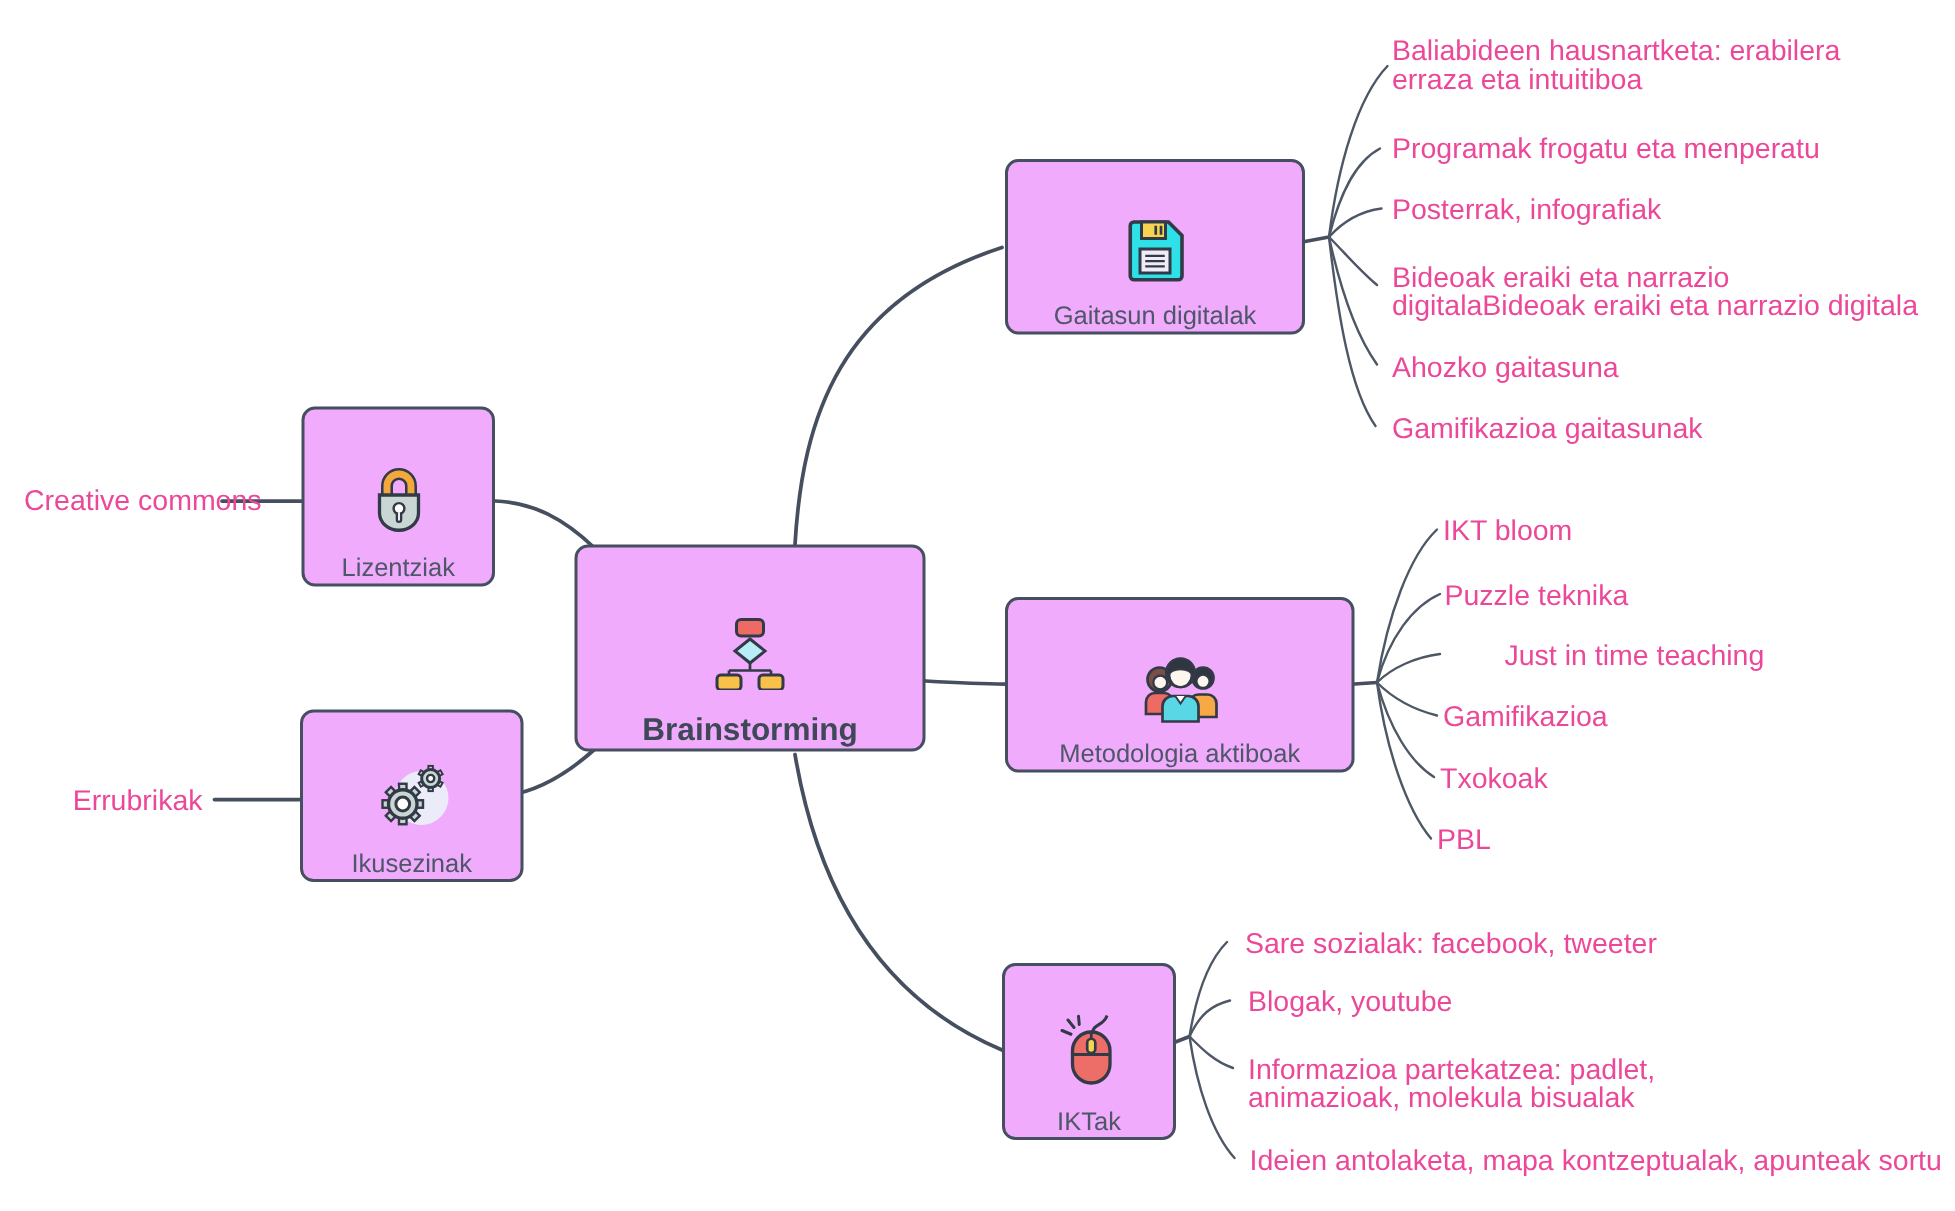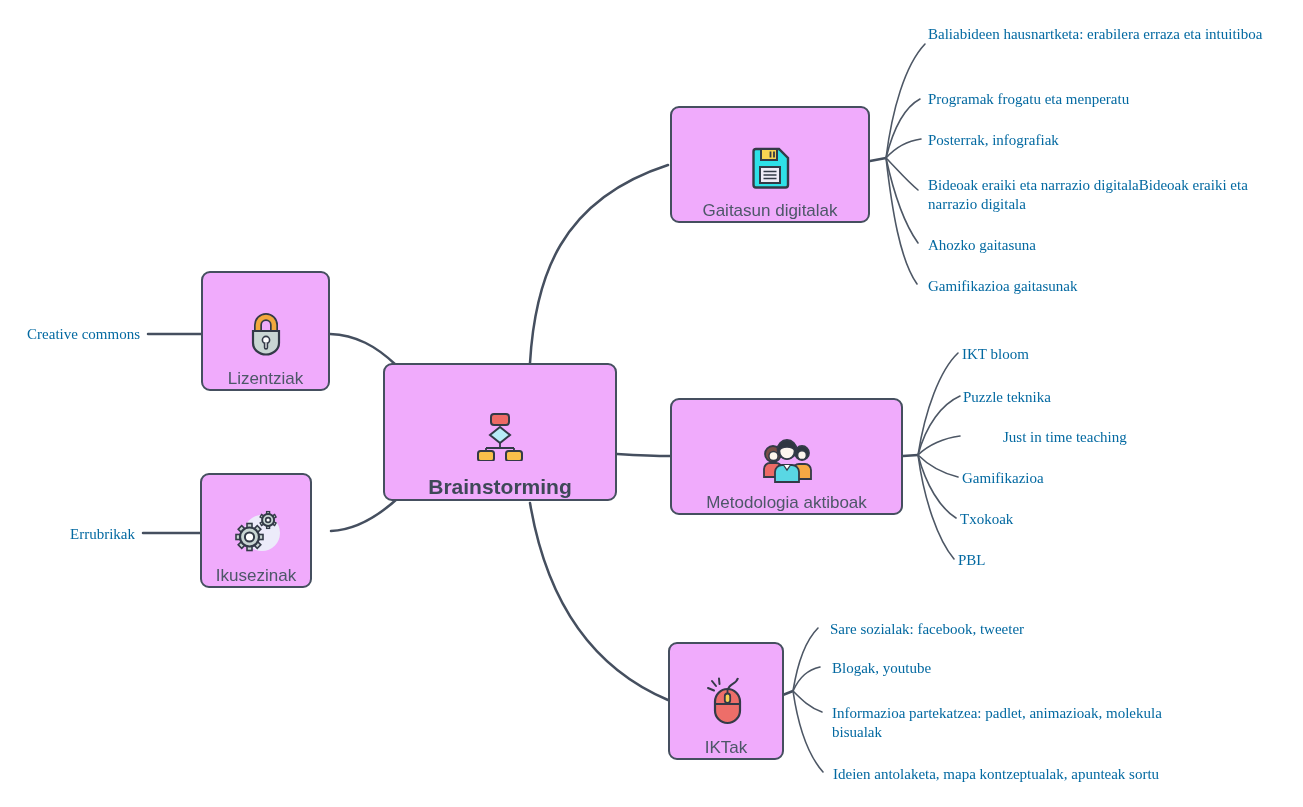--- a/index.html
+++ b/index.html
@@ -9,21 +9,21 @@
   }
   svg.wires{position:absolute;left:0;top:0;pointer-events:none;}
   .node{
     position:absolute;background:#f0abfc;border:2.5px solid #454f5f;border-radius:9px;
     display:flex;flex-direction:column;align-items:center;justify-content:flex-end;
     gap:10px;box-sizing:border-box;cursor:pointer;
   }
   .node-label{font-size:17px;color:#4d5768;line-height:1.1;}
   .root-label{font-size:21px;font-weight:700;color:#3e4857;}
   .leaf{
-    position:absolute;font-size:15px;color:#0369a1;line-height:19px;cursor:pointer;font-family:Liberation Serif, serif;
+    position:absolute;font-size:19px;color:#ec4899;line-height:19px;cursor:pointer;
   }
   .nowrap{white-space:nowrap;}
   .side-label{text-align:right;}
 </style>
 </head>
 <body>
 
 <div id="canvas">
 
   <svg class="wires" width="1303" height="807" viewBox="0 0 1303 807">
@@ -128,21 +128,21 @@
         <path d="M13 22 V14 a8 8 0 0 1 16 0 V22" fill="none" stroke="#333a47" stroke-width="8"></path>
         <path d="M13 22 V14 a8 8 0 0 1 16 0 V22" fill="none" stroke="#f2a83d" stroke-width="4.6"></path>
         <path d="M8 20 h26 v12 a13 11.5 0 0 1 -26 0 Z" fill="#c9d6d3" stroke="#333a47" stroke-width="2.2"></path>
         <circle cx="21" cy="29" r="3.6" fill="#ffffff" stroke="#333a47" stroke-width="1.6"></circle>
         <path d="M19.6 31.5 L19.6 36.5 a1.4 1.4 0 0 0 2.8 0 L22.4 31.5" fill="#ffffff" stroke="#333a47" stroke-width="1.6"></path>
       </svg>
     </span>
     <span class="node-label">Lizentziak</span>
   </div>
 
-  <div class="node" style="left:200px;top:473px;width:112px;height:115px;gap:6px;">
+  <div class="node" style="left:200px;top:473px;width:149px;height:115px;gap:6px;">
     <span>
       <svg width="54" height="50" viewBox="0 0 54 50">
         <circle cx="33" cy="26" r="18" fill="#ecebfa"></circle>
 
         <g fill="#c9d6d3" stroke="#333a47" stroke-width="1.6">
           <rect x="18" y="16.5" width="5" height="6" transform="rotate(0 20.5 30)"></rect>
           <rect x="18" y="16.5" width="5" height="6" transform="rotate(45 20.5 30)"></rect>
           <rect x="18" y="16.5" width="5" height="6" transform="rotate(90 20.5 30)"></rect>
           <rect x="18" y="16.5" width="5" height="6" transform="rotate(135 20.5 30)"></rect>
           <rect x="18" y="16.5" width="5" height="6" transform="rotate(180 20.5 30)"></rect>

